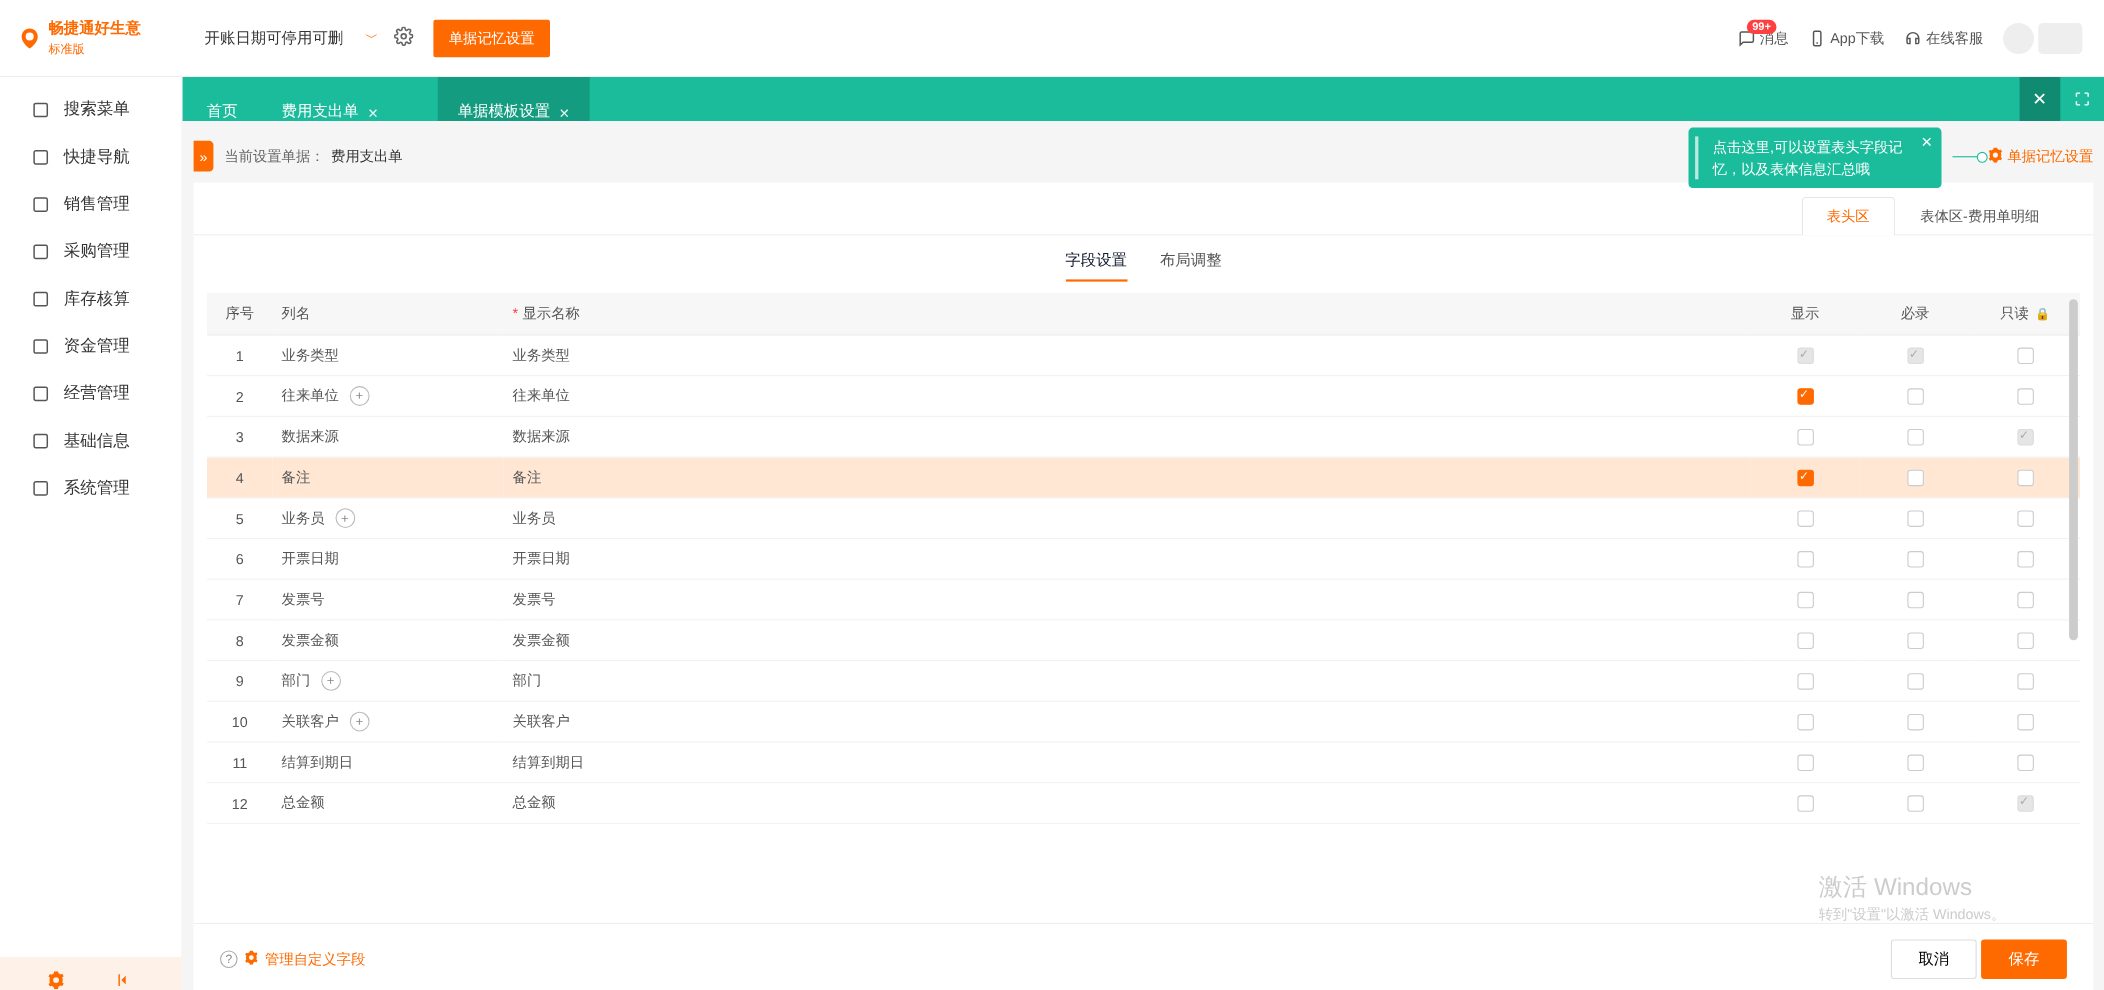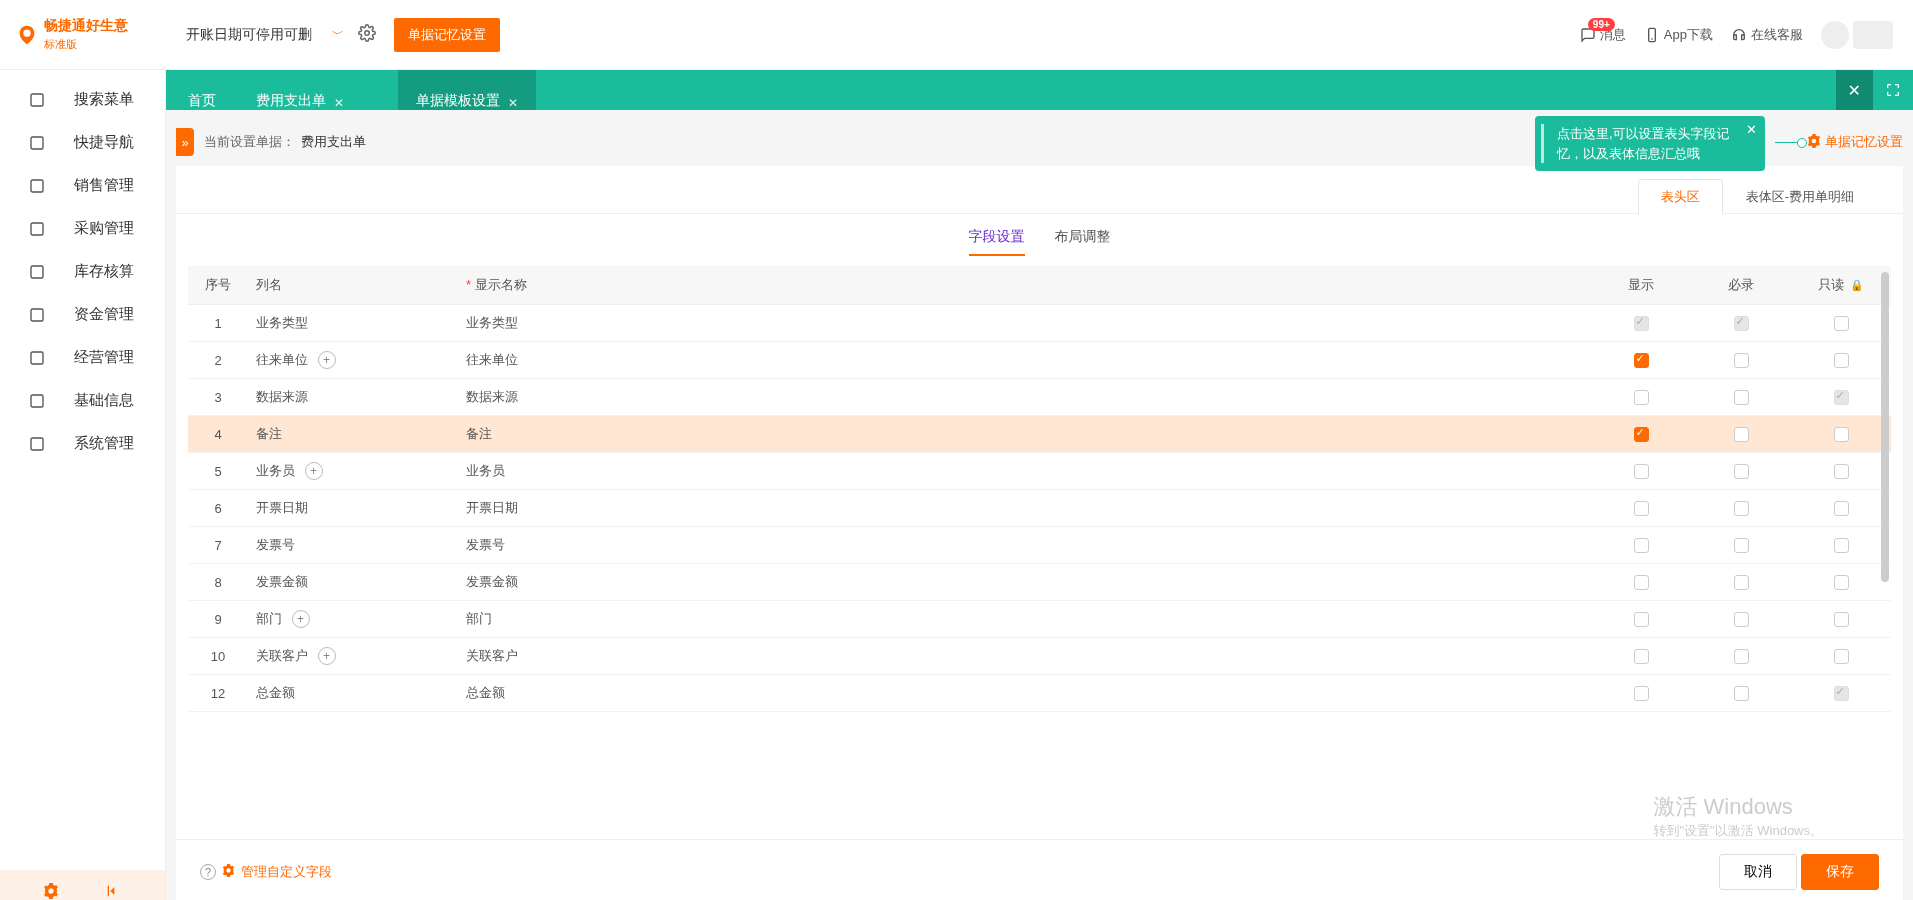--- a/index.html
+++ b/index.html
@@ -20,21 +20,21 @@
   .header-item { display: flex; align-items: center; gap: 4px; color: #555; cursor: pointer; position: relative; font-size: 13px; }
   .badge { position: absolute; top: -8px; left: 8px; background: #ff4040; color: #fff; font-size: 10px; padding: 1px 5px; border-radius: 8px; font-weight: bold; }
   .avatar-group { display: flex; align-items: center; gap: 4px; }
   .avatar { width: 28px; height: 28px; background: #eee; border-radius: 50%; }
   .avatar-wide { width: 40px; height: 28px; background: #eee; border-radius: 4px; }
 
   
   .body-row { display: flex; height: calc(100vh - 56px); }
   .sidebar { width: 166px; background: #fff; border-right: 1px solid #f0f0f0; display: flex; flex-direction: column; }
   .nav-list { flex: 1; padding-top: 8px; }
-  .nav-item { display: flex; align-items: center; gap: 28px; padding: 12px 0 12px 28px; cursor: pointer; font-size: 15px; color: #333; }
+  .nav-item { display: flex; align-items: center; gap: 12px; padding: 12px 0 12px 28px; cursor: pointer; font-size: 15px; color: #333; }
   .nav-icon { width: 18px; height: 18px; color: #555; display:inline-flex; align-items:center; justify-content:center; }
   .sidebar-footer { height: 44px; background: #fef1e8; display: flex; align-items: center; justify-content: space-around; padding: 0 20px; }
   .sidebar-footer .sf-icon { color: #ff6a00; cursor: pointer; }
   
   
   .main { flex: 1; display: flex; flex-direction: column; background: #f5f5f5; }
   
   
   .tabs-bar { height: 40px; background: #1abc9c; display: flex; align-items: stretch; color: #fff; position: relative; }
   .tab { padding: 0 18px; display: flex; align-items: flex-end; gap: 8px; cursor: pointer; font-size: 14px; }
@@ -62,21 +62,21 @@
   .tooltip-pop .tp-text { padding-left: 8px; display:block; }
   .tooltip-close { position: absolute; top: 4px; right: 8px; cursor:pointer; color:#fff; }
   
   .panel { flex: 1; background: #fff; margin-top: 4px; display: flex; flex-direction: column; overflow: hidden; }
   .panel-tabs-row { padding: 12px 26px 0 26px; border-bottom: 1px solid #eee; display: flex; align-items:flex-end;justify-content:flex-end; }
   .ptab { padding: 8px 22px; border: 1px solid transparent; border-bottom: none; cursor: pointer; font-size: 13px; color: #555; position: relative; top: 1px; }
   .ptab.active { border-color: #e5e5e5; color: #ff6a00; background:#fff; border-radius: 4px 4px 0 0; }
   
   .sub-tabs { display: flex; justify-content: center; gap: 30px; padding: 14px 0 0 0; }
   .stab { padding-bottom: 8px; cursor: pointer; font-size: 14px; color: #555; }
-  .stab.active { color: #6d28d9; border-bottom: 2px solid #ff6a00; }
+  .stab.active { color: #0f172a; border-bottom: 2px solid #ff6a00; }
   
   .table-wrap { flex: 1; overflow-y: auto; margin: 10px 12px 0 12px; position: relative; }
   .table { width: 100%; border-collapse: collapse; }
   .table th { background: #f7f7f7; text-align: left; padding: 10px 8px; font-weight: normal; color: #555; font-size: 13px; border-bottom: 1px solid #eee; }
   .table th.center, .table td.center { text-align: center; }
   .table td { padding: 9px 8px; border-bottom: 1px solid #f2f2f2; font-size: 13px; color: #555; }
   .table tr.hl td { background: #ffe7d4; }
   .req-star { color: #ff4040; margin-right: 4px; }
   .col-seq { width: 60px; text-align:center;}
   .col-name { width: 210px; }
@@ -390,20 +390,28 @@
                 </tr>
                 <tr>
                   <td class="center">10</td>
                   <td>关联客户 <span class="add-circle">+</span></td>
                   <td>关联客户</td>
                   <td class="center"><span class="chk"></span></td>
                   <td class="center"><span class="chk"></span></td>
                   <td class="center"><span class="chk"></span></td>
                 </tr>
                 <tr>
+                  <td class="center">11</td>
+                  <td>结算到期日</td>
+                  <td>结算到期日</td>
+                  <td class="center"><span class="chk"></span></td>
+                  <td class="center"><span class="chk"></span></td>
+                  <td class="center"><span class="chk"></span></td>
+                </tr>
+                <tr>
                   <td class="center">12</td>
                   <td>总金额</td>
                   <td>总金额</td>
                   <td class="center"><span class="chk"></span></td>
                   <td class="center"><span class="chk"></span></td>
                   <td class="center"><span class="chk disabled-checked"></span></td>
                 </tr>
               </tbody>
           </table>
           <div class="scroll-thumb"></div>

